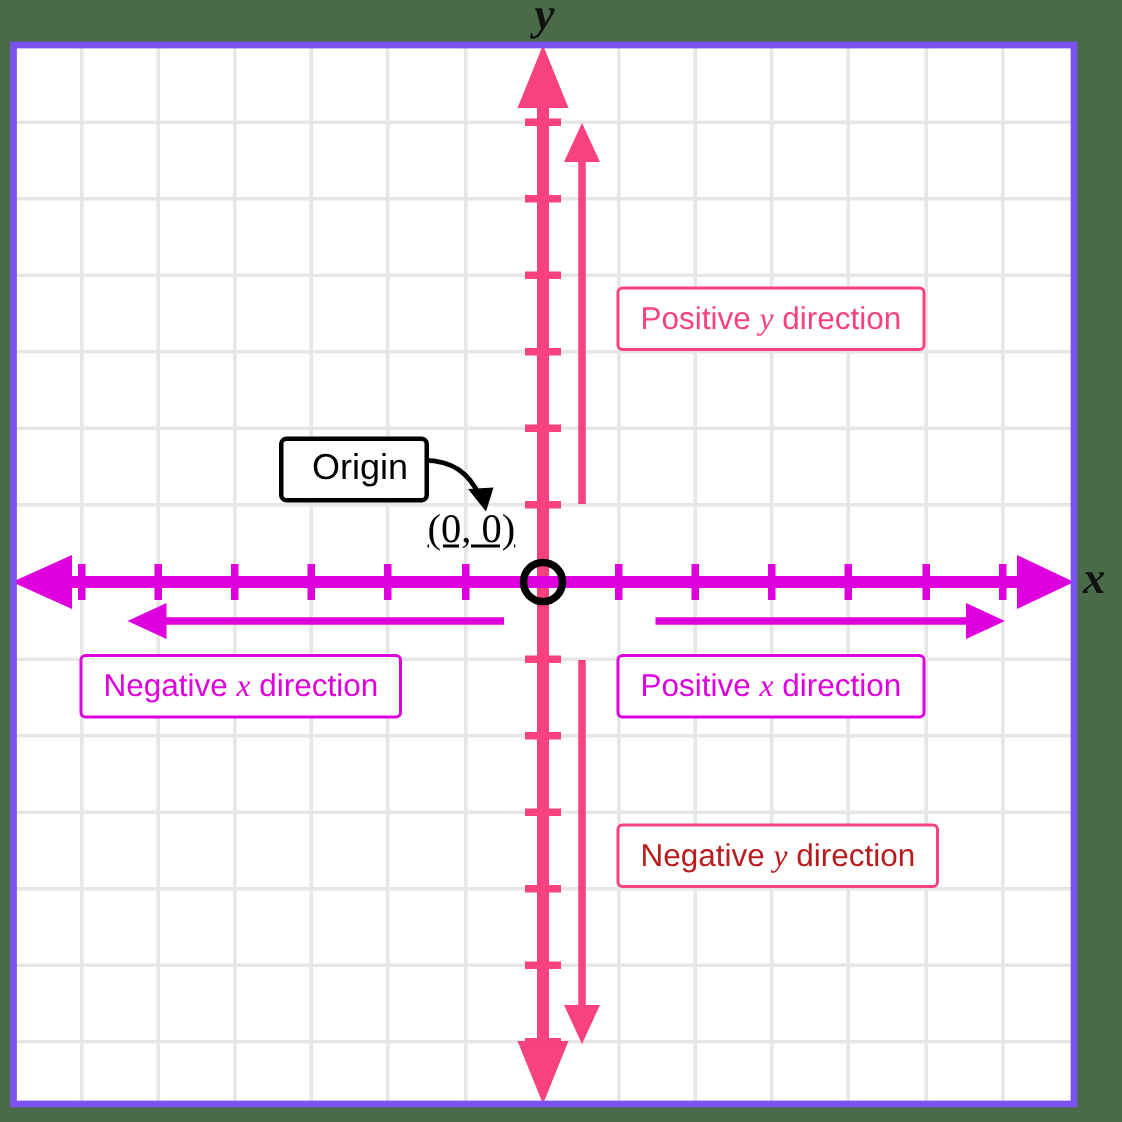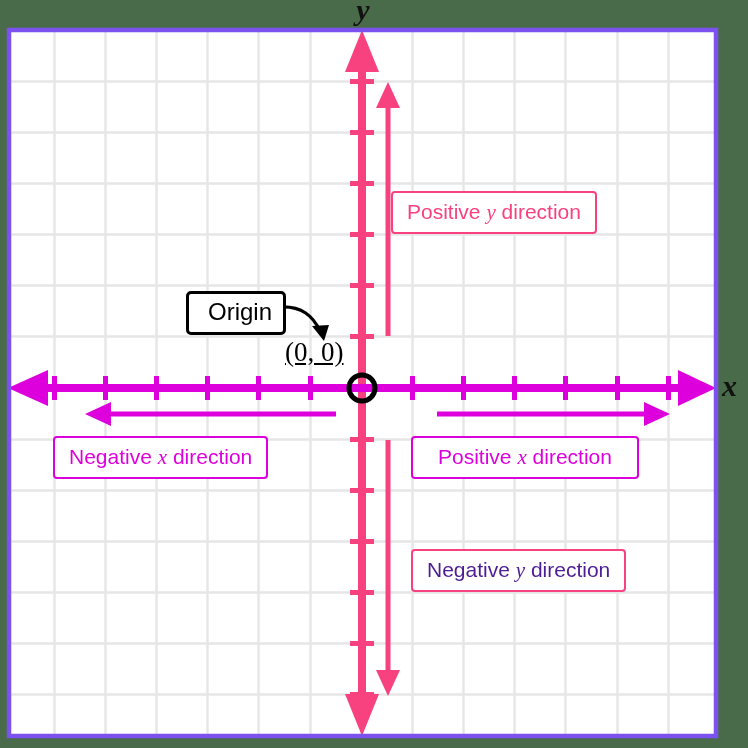--- a/index.html
+++ b/index.html
@@ -155,39 +155,39 @@
               border:3px solid #000;border-radius:5px;background:#fff;
               padding:4px 11px 6px 19px;">
     <span class="lbl-text" style="font-size:24px;color:#000;">Origin</span>
   </div>
 
   <div style="position:absolute;left:285px;top:337px;
               font-family:'Liberation Serif',serif;font-size:27px;color:#000;text-decoration:underline;">
     <span>(0, 0)</span>
   </div>
 
-  <div style="position:absolute;left:391px;top:191px;
+  <div style="position:absolute;left:411px;top:191px;
               border:2.6px solid #f8417f;border-radius:4px;background:#fff;
               padding:7px 14px;">
     <span class="lbl-text" style="color:#f8417f;">
       <span>Positive </span><span class="axvar">y</span><span> direction</span>
     </span>
   </div>
 
   <div style="position:absolute;left:411px;top:549px;
               border:2.6px solid #f8417f;border-radius:4px;background:#fff;
               padding:7px 14px;">
-    <span class="lbl-text" style="color:#4c1d95;">
+    <span class="lbl-text" style="color:#b91c1c;">
       <span>Negative </span><span class="axvar">y</span><span> direction</span>
     </span>
   </div>
 
   <div style="position:absolute;left:411px;top:436px;
               border:2.6px solid #dd00dd;border-radius:4px;background:#fff;
-              padding:7px 25px;">
+              padding:7px 14px;">
     <span class="lbl-text" style="color:#dd00dd;">
       <span>Positive </span><span class="axvar">x</span><span> direction</span>
     </span>
   </div>
 
   <div style="position:absolute;left:53px;top:436px;
               border:2.6px solid #dd00dd;border-radius:4px;background:#fff;
               padding:7px 14px;">
     <span class="lbl-text" style="color:#dd00dd;">
       <span>Negative </span><span class="axvar">x</span><span> direction</span>

